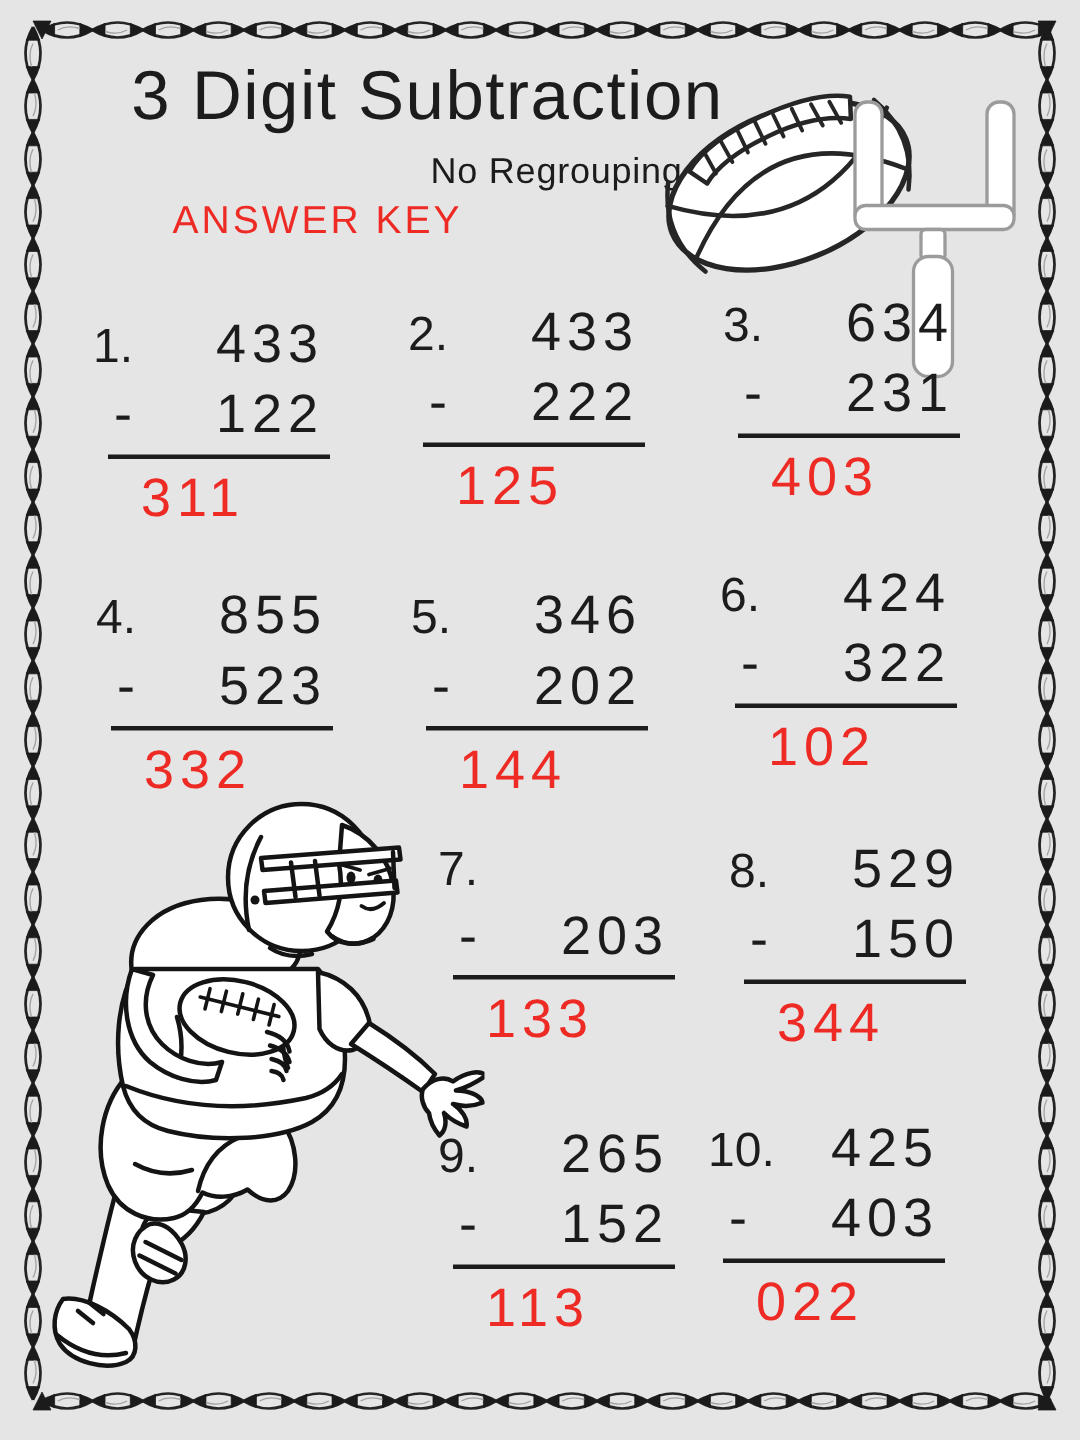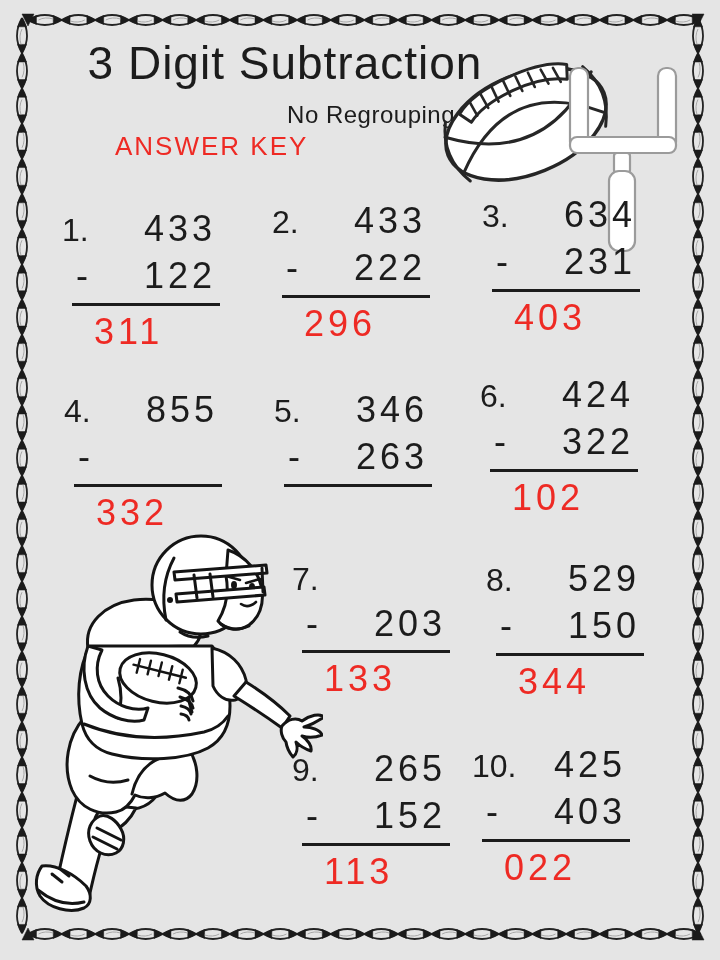--- a/index.html
+++ b/index.html
@@ -269,21 +269,21 @@
 
     <div class="problem">
       <div class="p-row1">
         <span class="p-num">2.</span>
         <span class="p-minuend">433</span>
       </div>
       <div class="p-row2">
         <span class="p-minus">-</span>
         <span class="p-subtrahend">222</span>
       </div>
-      <div class="p-answer">296</div>
+      <div class="p-answer">125</div>
     </div>
 
     <div class="problem">
       <div class="p-row1">
         <span class="p-num">3.</span>
         <span class="p-minuend">634</span>
       </div>
       <div class="p-row2">
         <span class="p-minus">-</span>
         <span class="p-subtrahend">231</span>
@@ -291,33 +291,35 @@
       <div class="p-answer">403</div>
     </div>
 
     <div class="problem">
       <div class="p-row1">
         <span class="p-num">4.</span>
         <span class="p-minuend">855</span>
       </div>
       <div class="p-row2">
         <span class="p-minus">-</span>
+        <span class="p-subtrahend">523</span>
       </div>
       <div class="p-answer">332</div>
     </div>
 
     <div class="problem">
       <div class="p-row1">
         <span class="p-num">5.</span>
         <span class="p-minuend">346</span>
       </div>
       <div class="p-row2">
         <span class="p-minus">-</span>
-        <span class="p-subtrahend">263</span>
-      </div>
+        <span class="p-subtrahend">202</span>
+      </div>
+      <div class="p-answer">144</div>
     </div>
 
     <div class="problem">
       <div class="p-row1">
         <span class="p-num">6.</span>
         <span class="p-minuend">424</span>
       </div>
       <div class="p-row2">
         <span class="p-minus">-</span>
         <span class="p-subtrahend">322</span>

